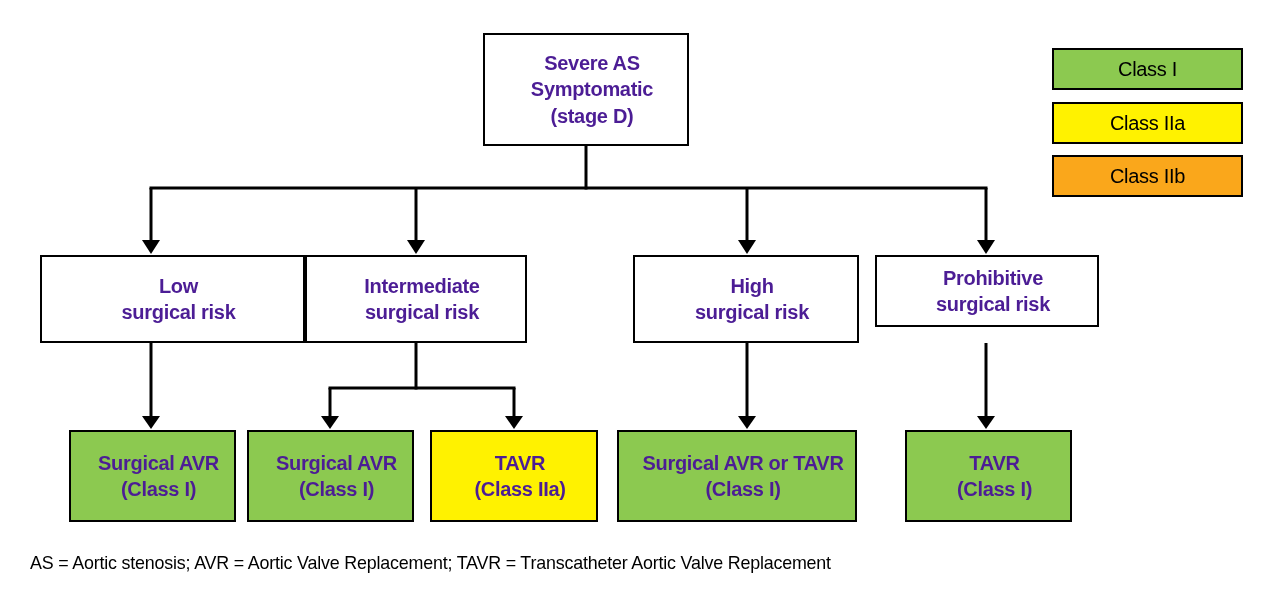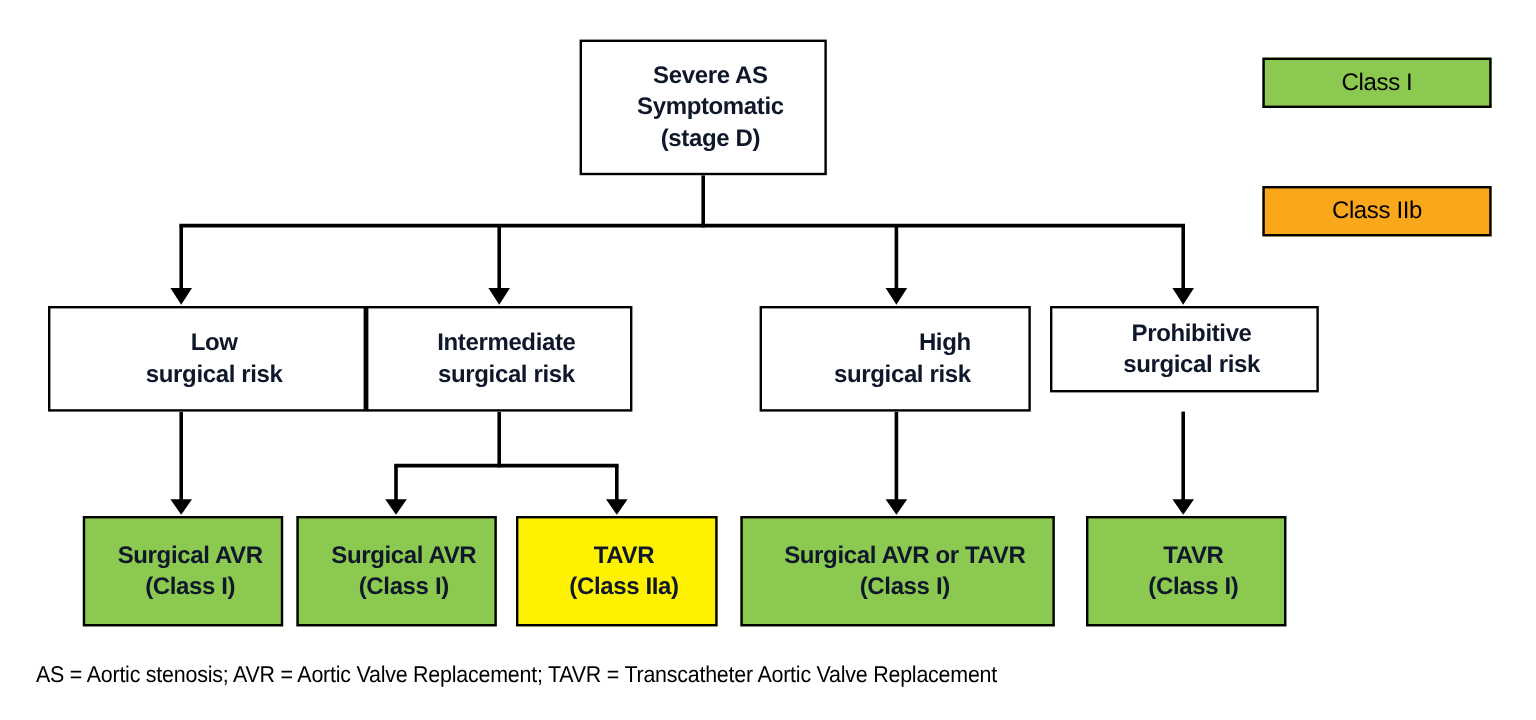--- a/index.html
+++ b/index.html
@@ -28,33 +28,33 @@
     border: 2.5px solid #000000;
     background: #ffffff;
     display: flex;
     align-items: center;
     justify-content: center;
     text-align: center;
     white-space: pre-line;
     font-weight: 700;
     font-size: 20px;
     line-height: 1.32;
-    color: #0f172a;
+    color: #4c1d95;
     letter-spacing: -0.3px;
     padding-left: 12px;
   }
   .node-top    { left: 483px; top: 33px;  width: 206px; height: 113px; }
   .risk-low    { left: 40px;  top: 255px; width: 265px; height: 88px; }
   .risk-mid    { left: 305px; top: 255px; width: 222px; height: 88px; }
-  .risk-high   { left: 633px; top: 255px; width: 226px; height: 88px; text-align: right; }
+  .risk-high   { left: 633px; top: 255px; width: 226px; height: 88px; }
   .risk-proh   { left: 875px; top: 255px; width: 224px; height: 72px; }
   .out-1 { left: 69px;  top: 430px; width: 167px; height: 92px; }
   .out-2 { left: 247px; top: 430px; width: 167px; height: 92px; }
   .out-3 { left: 430px; top: 430px; width: 168px; height: 92px; }
-  .out-4 { left: 617px; top: 430px; width: 262px; height: 92px; }
+  .out-4 { left: 617px; top: 430px; width: 240px; height: 92px; }
   .out-5 { left: 905px; top: 430px; width: 167px; height: 92px; }
   .legend-item {
     position: absolute;
     left: 1052px;
     width: 191px;
     height: 42px;
     box-sizing: border-box;
     border: 2px solid #000000;
     display: flex;
     align-items: center;
@@ -137,17 +137,18 @@
   <div class="node out-2" style="background-color: rgb(140, 201, 80);">Surgical AVR
 (Class I)</div>
   <div class="node out-3" style="background-color: rgb(255, 242, 0);">TAVR
 (Class IIa)</div>
   <div class="node out-4" style="background-color: rgb(140, 201, 80);">Surgical AVR or TAVR
 (Class I)</div>
   <div class="node out-5" style="background-color: rgb(140, 201, 80);">TAVR
 (Class I)</div>
 
   <div class="legend-item legend-1" style="background-color: rgb(140, 201, 80);">Class I</div>
+  <div class="legend-item legend-2" style="background-color: rgb(255, 242, 0);">Class IIa</div>
   <div class="legend-item legend-3" style="background-color: rgb(250, 167, 27);">Class IIb</div>
 
   <div class="footnote">AS = Aortic stenosis; AVR = Aortic Valve Replacement; TAVR = Transcatheter Aortic Valve Replacement</div>
 
 </div>
 
 </body></html>

